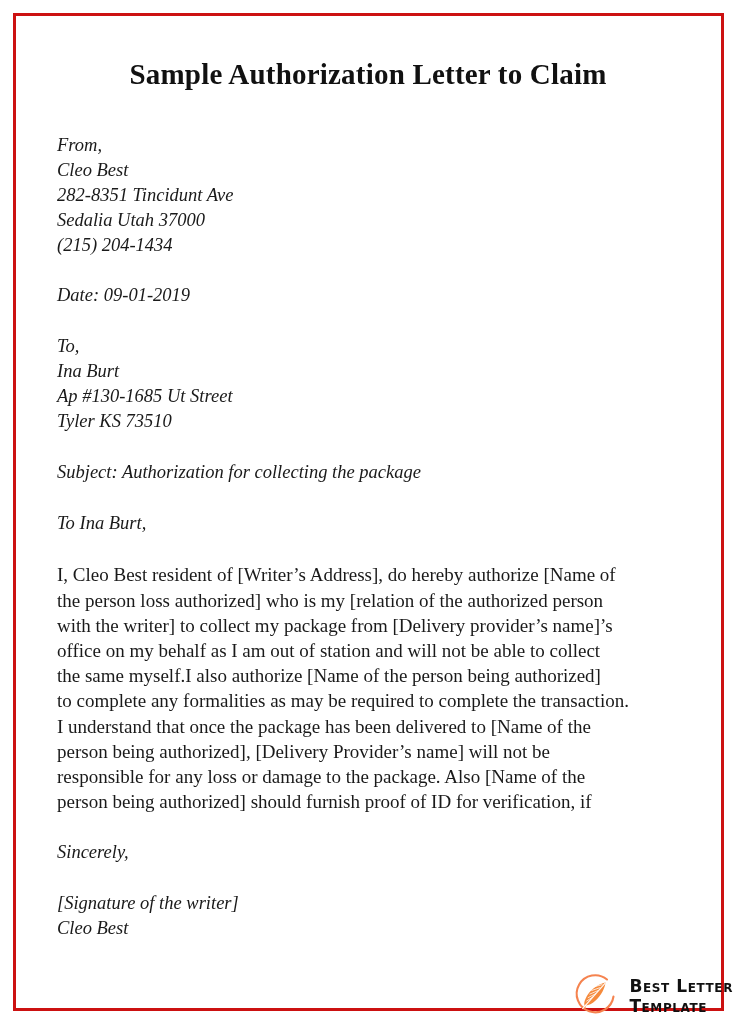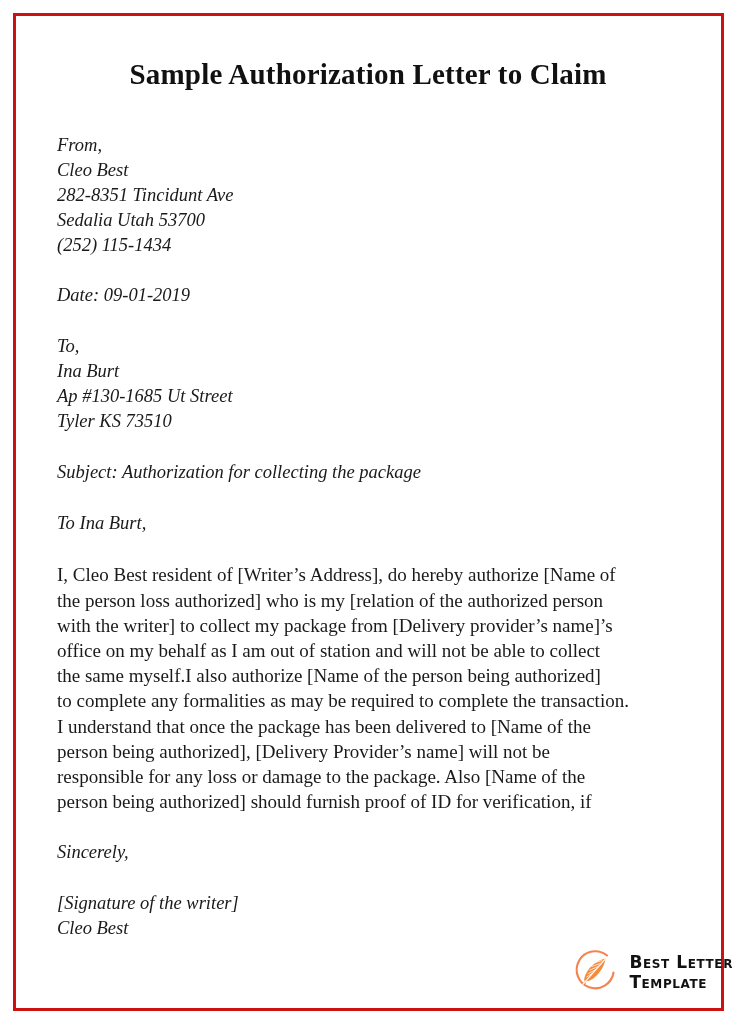--- a/index.html
+++ b/index.html
@@ -67,21 +67,21 @@
     margin: 0;
   }
   .body-para .ln {
     display: block;
     white-space: pre-wrap;
   }
   
   .logo {
     position: absolute;
     right: 4px;
-    bottom: 26px;
+    bottom: 2px;
     display: flex;
     align-items: center;
     gap: 8px;
   }
   .logo-mark {
     width: 52px;
     height: 52px;
     flex: 0 0 auto;
     display: block;
   }
@@ -112,22 +112,22 @@
   <div class="page-border"></div>
 
   <div class="content">
 
     <h1 class="doc-title">Sample Authorization Letter to Claim</h1>
 
     <div class="block">
       <span class="ln">From,</span>
       <span class="ln">Cleo Best</span>
       <span class="ln">282-8351 Tincidunt Ave</span>
-      <span class="ln">Sedalia Utah 53700</span>
-      <span class="ln">(252) 115-1434</span>
+      <span class="ln">Sedalia Utah 37000</span>
+      <span class="ln">(215) 204-1434</span>
     </div>
 
     <div class="gap-sm"></div>
 
     <div class="block">
       <span class="ln">Date: 09-01-2019</span>
     </div>
 
     <div class="gap-md"></div>
 

